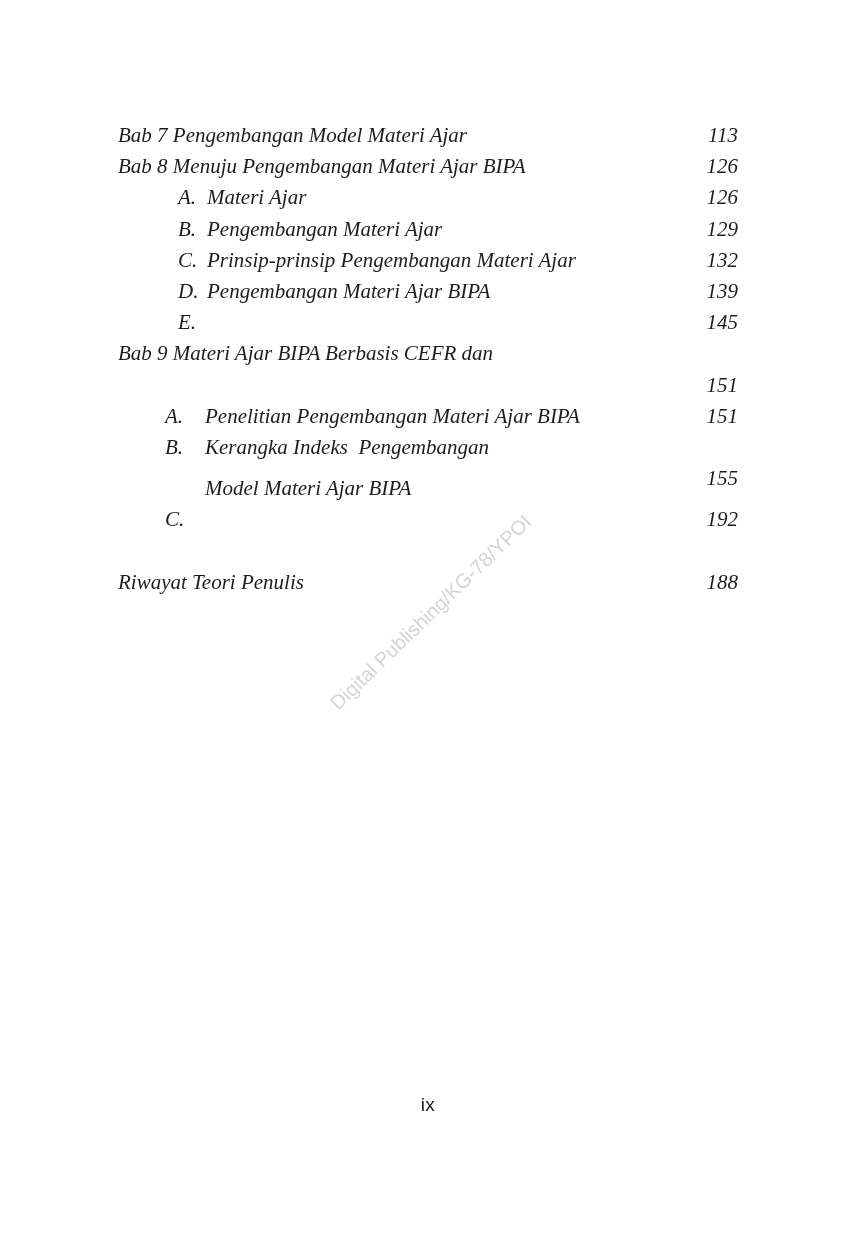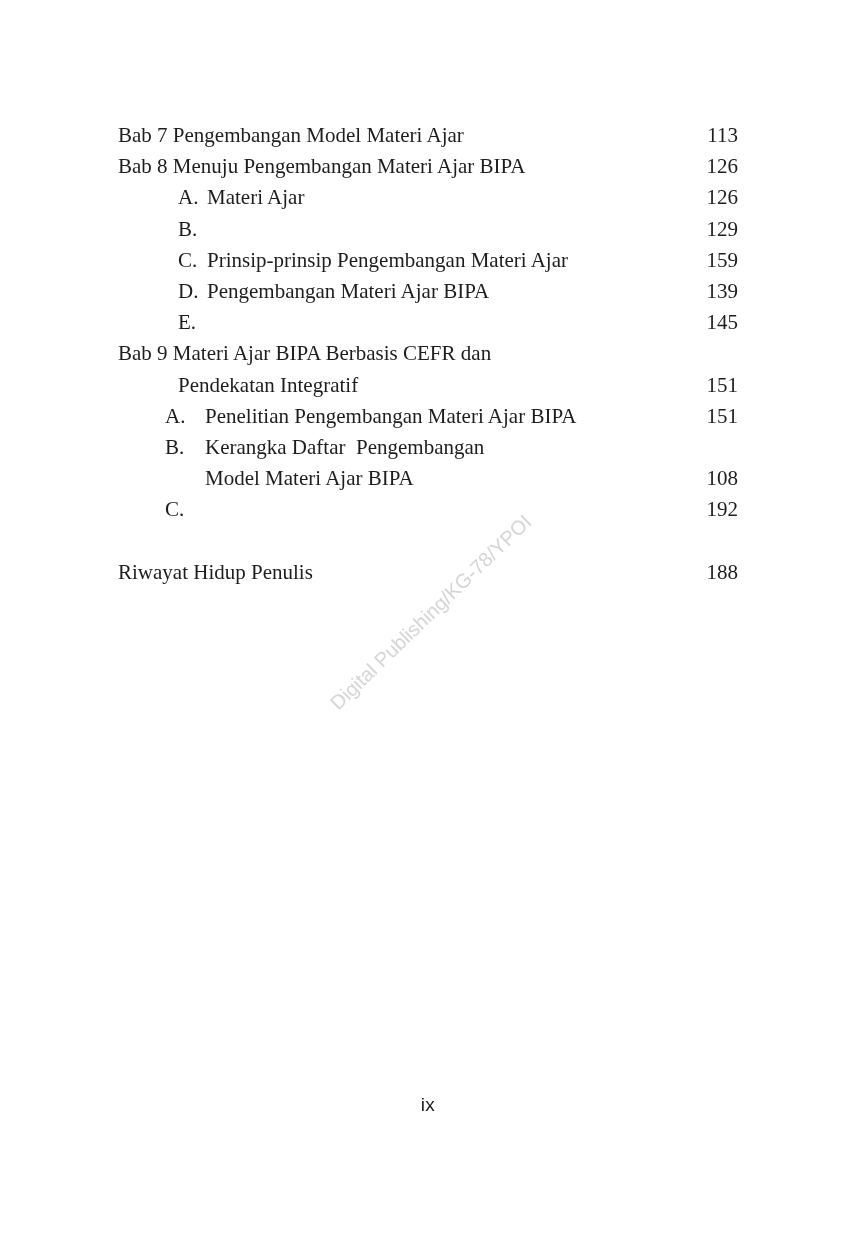--- a/index.html
+++ b/index.html
@@ -15,27 +15,28 @@
     position:absolute;
     left:118px;top:120px;
     width:620px;
   }
   .row{
     display:flex;
     align-items:flex-start;
     font-size:21px;
     line-height:31.2px;
     white-space:pre;
+    font-style:italic;
   }
   .row.spacer{height:31.2px;}
   .letter{flex:0 0 auto;}
   .sub8 .letter{margin-left:60px;width:29px;}
   .sub9 .letter{margin-left:47px;width:40px;}
   .cont-chapter .label{margin-left:60px;}
-  .cont-sub .label{margin-left:87px;}
+  .cont-sub .label{margin-left:87px;margin-top:10px;}
   .label{flex:0 1 auto;}
   .pagenum{margin-left:auto;flex:0 0 auto;}
   .watermark{
     position:absolute;
     left:291px;top:601px;
     width:280px;
     text-align:center;
     transform:rotate(-44deg);
     color:var(--watermark,#d5d5d5);
     font-family:"Liberation Sans", sans-serif;
@@ -56,28 +57,28 @@
 </head>
 <body>
 
 <div class="page">
   <div class="watermark">Digital Publishing/KG-78/YPOI</div>
 
   <div class="toc" id="toc">
       <div class="row chapter"><span class="label">Bab 7 Pengembangan Model Materi Ajar</span><span class="pagenum">113</span></div>
       <div class="row chapter"><span class="label">Bab 8 Menuju Pengembangan Materi Ajar BIPA</span><span class="pagenum">126</span></div>
       <div class="row sub8"><span class="letter">A.</span><span class="label">Materi Ajar</span><span class="pagenum">126</span></div>
-      <div class="row sub8"><span class="letter">B.</span><span class="pagenum">129</span></div>
-      <div class="row sub8"><span class="letter">C.</span><span class="label">Prinsip-prinsip Pengembangan Materi Ajar</span><span class="pagenum">159</span></div>
+      <div class="row sub8"><span class="letter">B.</span><span class="label">Pengembangan Materi Ajar</span><span class="pagenum">129</span></div>
+      <div class="row sub8"><span class="letter">C.</span><span class="label">Prinsip-prinsip Pengembangan Materi Ajar</span><span class="pagenum">132</span></div>
       <div class="row sub8"><span class="letter">D.</span><span class="label">Pengembangan Materi Ajar BIPA</span><span class="pagenum">139</span></div>
       <div class="row sub8"><span class="letter">E.</span><span class="pagenum">145</span></div>
       <div class="row chapter"><span class="label">Bab 9 Materi Ajar BIPA Berbasis CEFR dan</span><span class="pagenum"></span></div>
-      <div class="row cont-chapter"><span class="label">Pendekatan Integratif</span><span class="pagenum">151</span></div>
+      <div class="row cont-chapter"><span class="pagenum">151</span></div>
       <div class="row sub9"><span class="letter">A.</span><span class="label">Penelitian Pengembangan Materi Ajar BIPA</span><span class="pagenum">151</span></div>
-      <div class="row sub9"><span class="letter">B.</span><span class="label">Kerangka Daftar  Pengembangan</span><span class="pagenum"></span></div>
-      <div class="row cont-sub"><span class="label">Model Materi Ajar BIPA</span><span class="pagenum">108</span></div>
+      <div class="row sub9"><span class="letter">B.</span><span class="label">Kerangka Indeks  Pengembangan</span><span class="pagenum"></span></div>
+      <div class="row cont-sub"><span class="label">Model Materi Ajar BIPA</span><span class="pagenum">155</span></div>
       <div class="row sub9"><span class="letter">C.</span><span class="pagenum">192</span></div>
       <div class="row spacer"></div>
-      <div class="row chapter"><span class="label">Riwayat Hidup Penulis</span><span class="pagenum">188</span></div>
+      <div class="row chapter"><span class="label">Riwayat Teori Penulis</span><span class="pagenum">188</span></div>
     </div>
 
   <div class="folio">ix</div>
 </div>
 
 </body></html>

